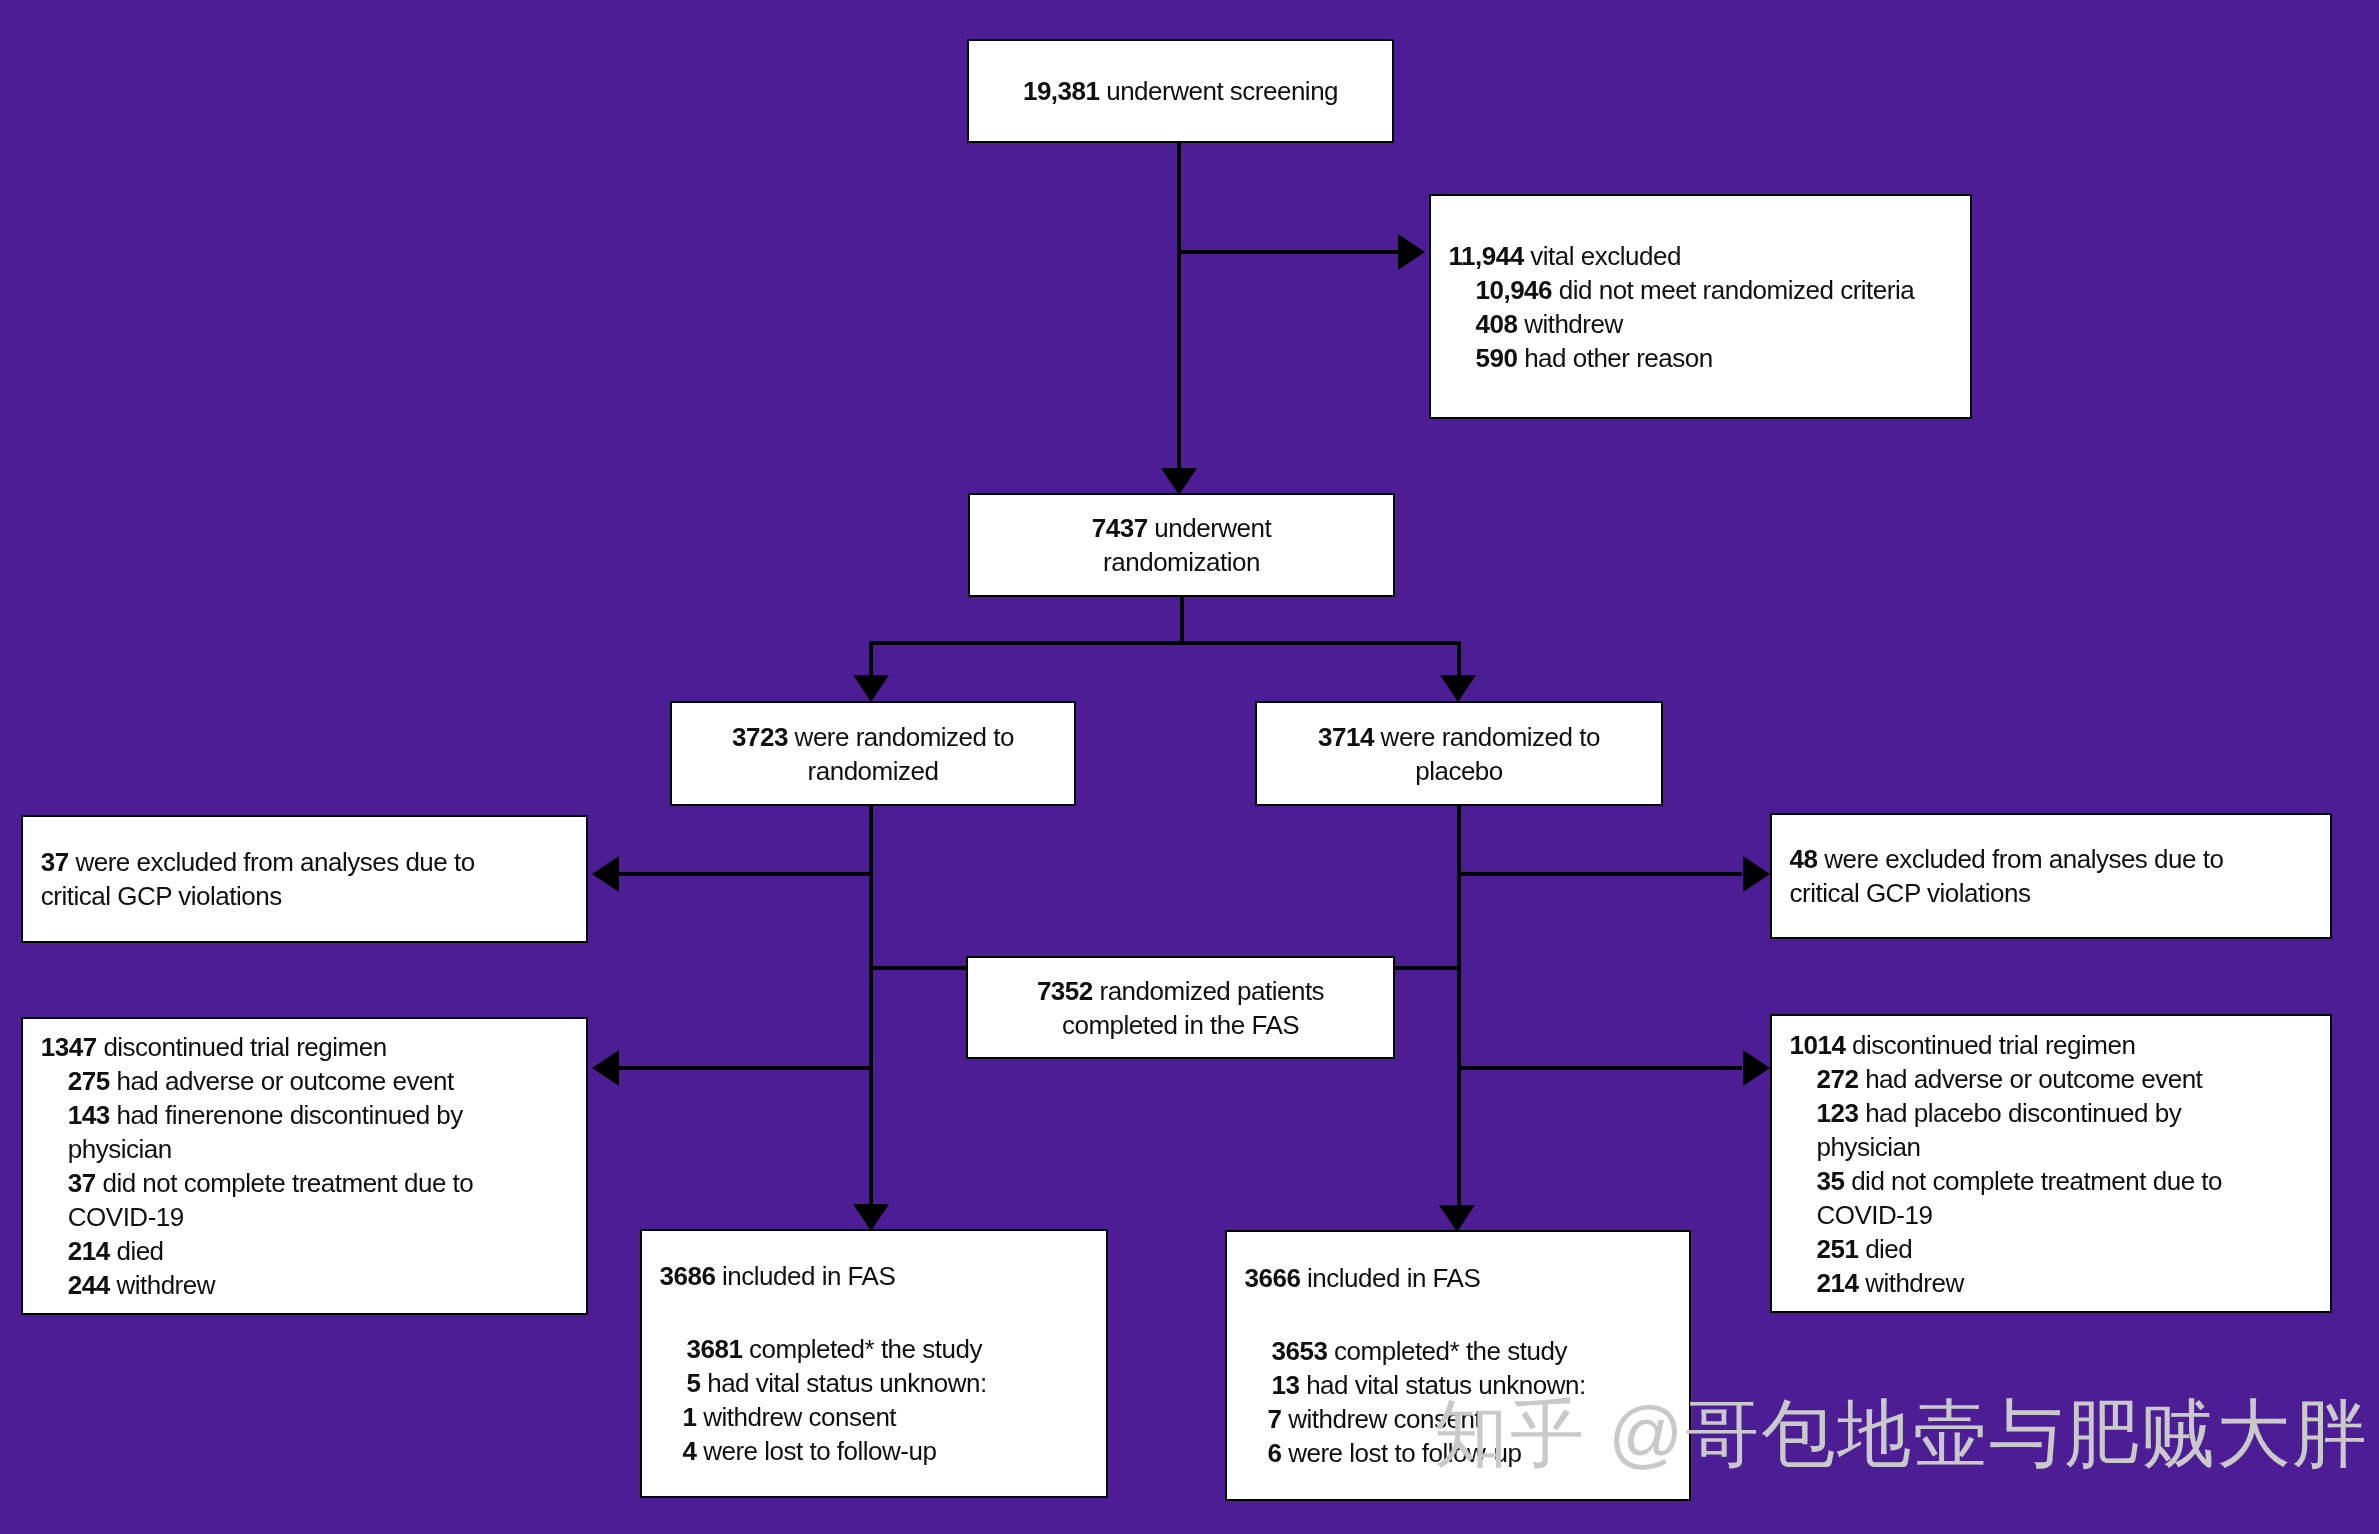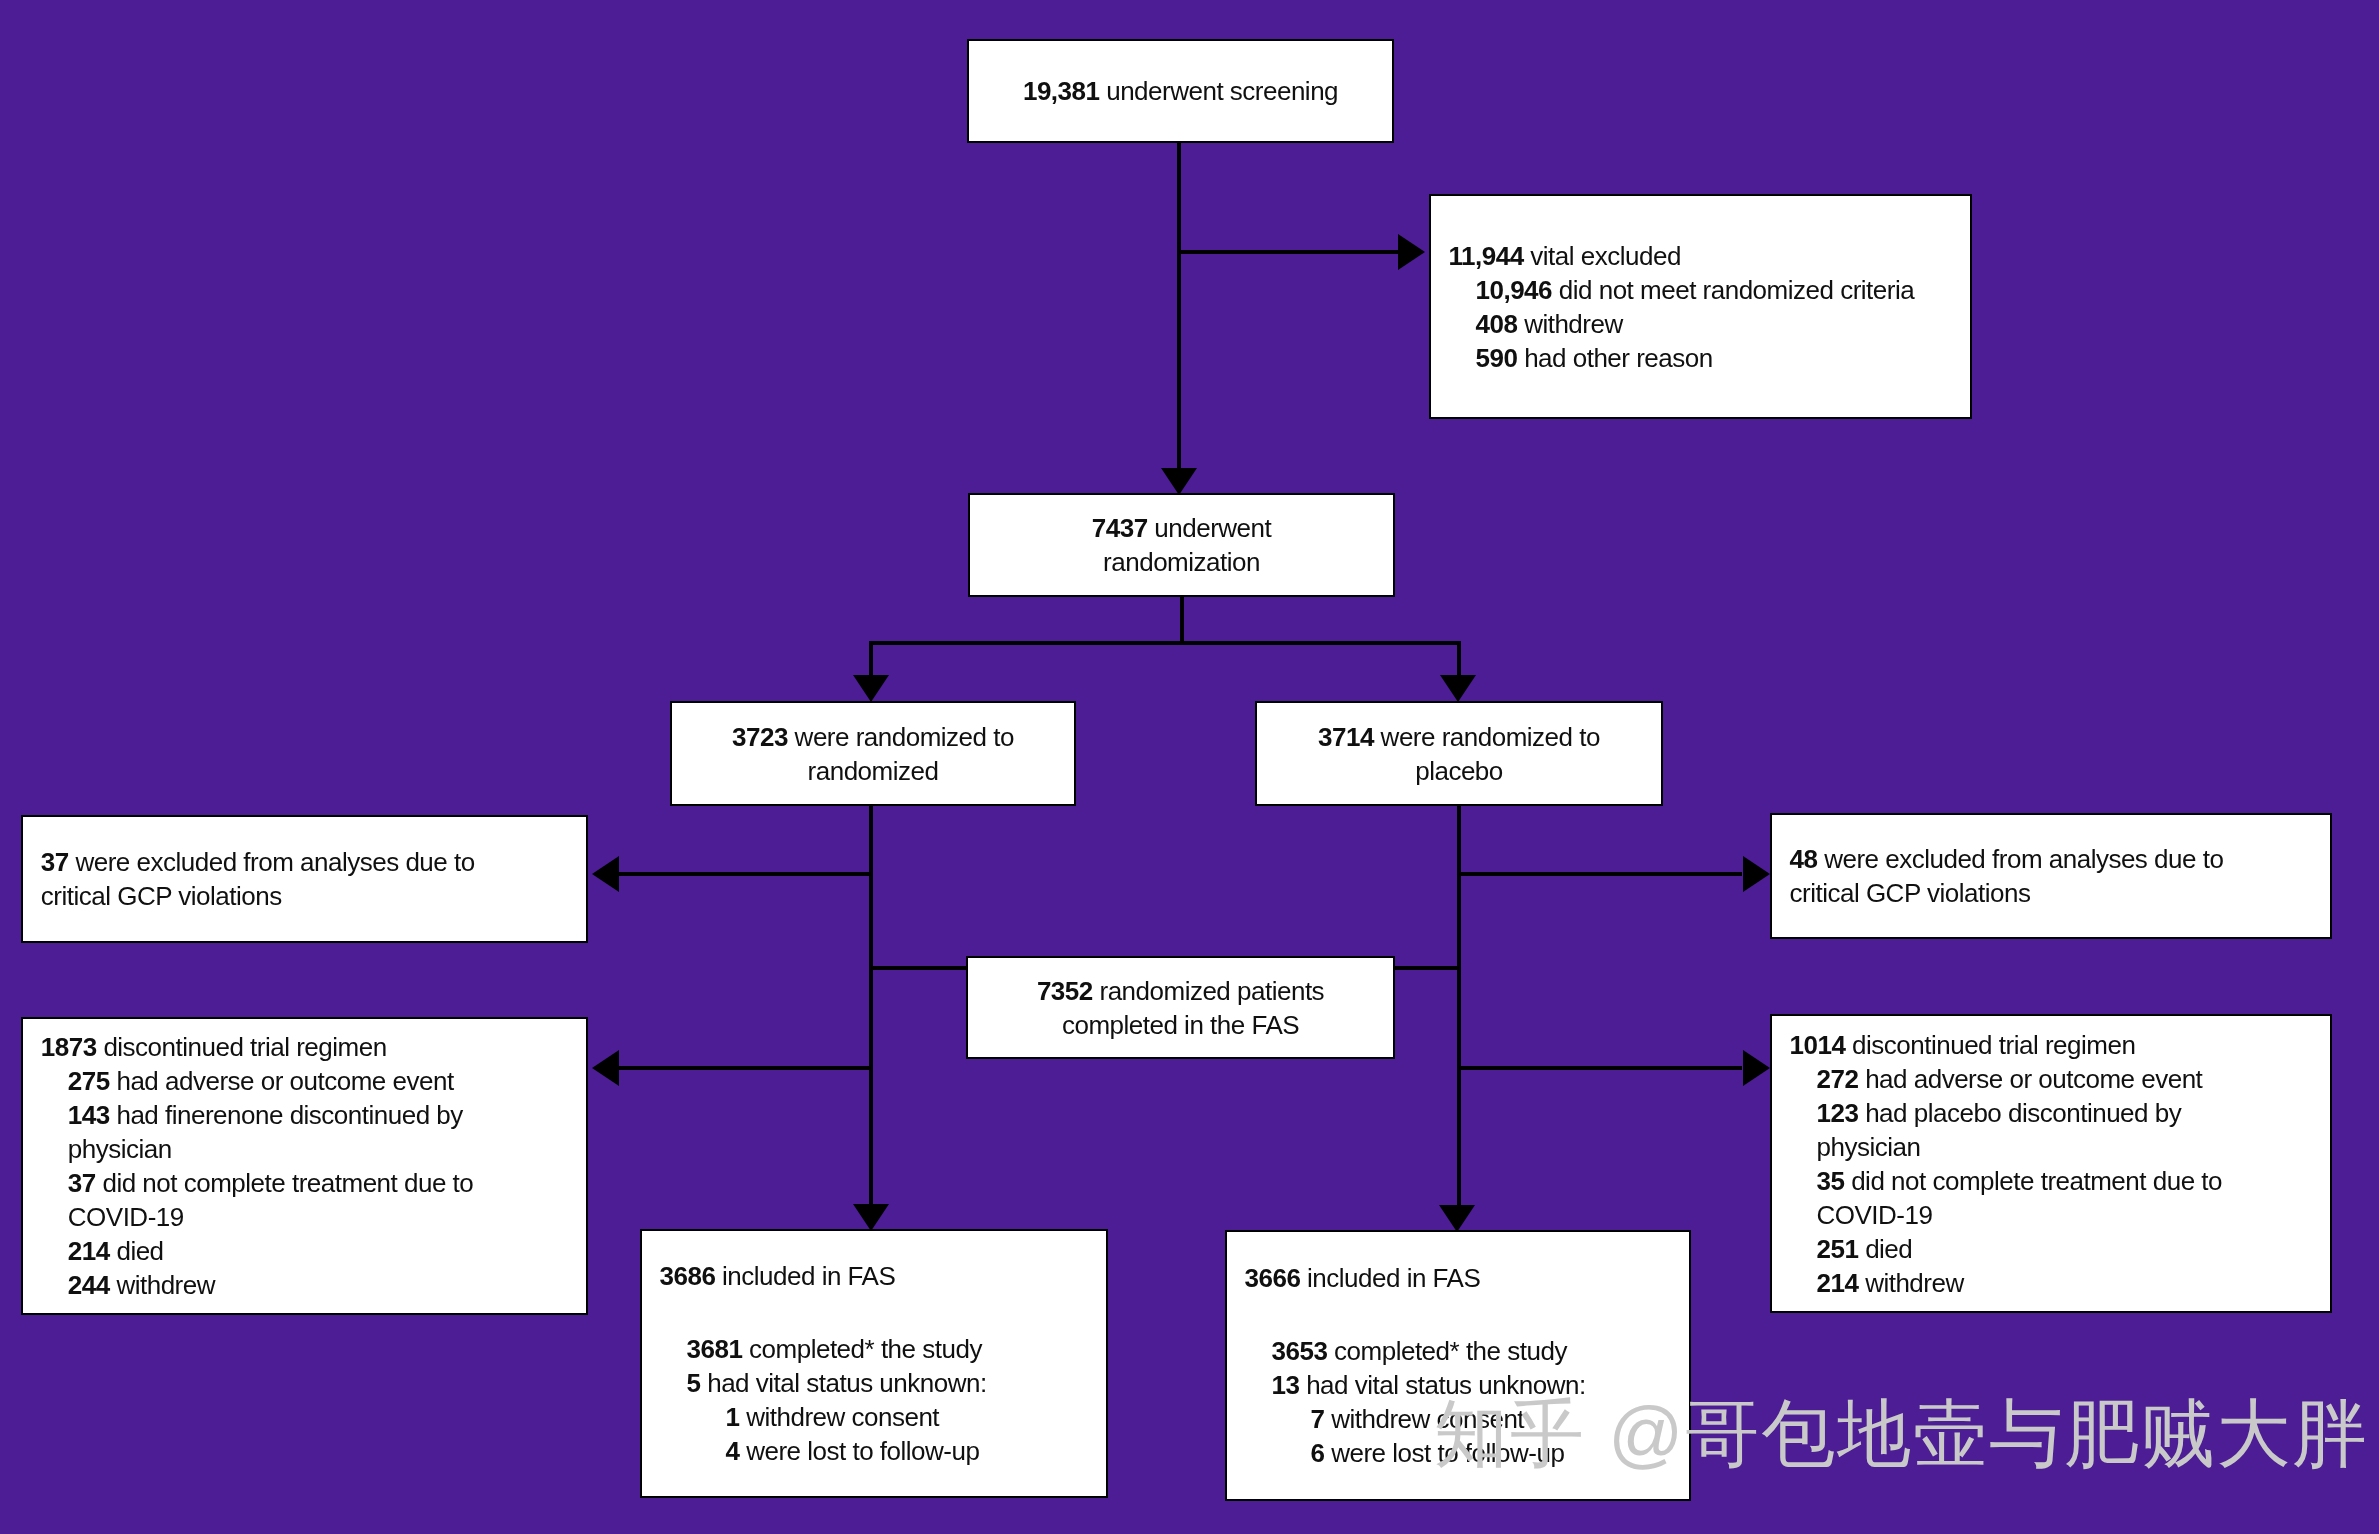--- a/index.html
+++ b/index.html
@@ -13,21 +13,21 @@
     position:absolute;background:#ffffff;border:2.9px solid var(--ink);
     box-sizing:border-box;display:flex;flex-direction:column;justify-content:center;
     font-size:26px;line-height:34px;letter-spacing:-0.5px;z-index:2;
   }
   .box.center{align-items:center;text-align:center;}
   .box.lft{align-items:flex-start;padding:5.8px 17.5px;}
   .ln{white-space:nowrap;}
   .ln b{font-weight:bold;}
   .ln b:empty{display:none;}
   .i1{margin-left:27px;}
-  .i2{margin-left:66px;}
+  .i2{margin-left:23px;}
   .sp{height:39px;}
   .vl,.hl{position:absolute;background:var(--ink);z-index:1;}
   .arr{position:absolute;width:0;height:0;z-index:1;}
   .arr-d{border-left:18.4px solid transparent;border-right:18.4px solid transparent;border-top:27px solid var(--ink);}
   .arr-r{border-top:18.4px solid transparent;border-bottom:18.4px solid transparent;border-left:27px solid var(--ink);}
   .arr-l{border-top:18.4px solid transparent;border-bottom:18.4px solid transparent;border-right:27px solid var(--ink);}
   .wm{
     position:absolute;left:1434px;top:1390px;z-index:5;
     color:var(--wm);font-size:74px;line-height:87px;letter-spacing:1.9px;
     white-space:nowrap;font-weight:400;
@@ -98,21 +98,21 @@
     <div class="ln"><b>48</b> <span>were excluded from analyses due to</span></div>
     <div class="ln"> <span>critical GCP violations</span></div>
   </div>
 
   <div class="box center" style="left:966px;top:956px;width:429px;height:103px">
     <div class="ln"><b>7352</b> <span>randomized patients</span></div>
     <div class="ln"> <span>completed in the FAS</span></div>
   </div>
 
   <div class="box lft" style="left:21.3px;top:1017px;width:567px;height:298px">
-    <div class="ln"><b>1873</b> <span>discontinued trial regimen</span></div>
+    <div class="ln"><b>1347</b> <span>discontinued trial regimen</span></div>
     <div class="ln i1"><b>275</b> <span>had adverse or outcome event</span></div>
     <div class="ln i1"><b>143</b> <span>had finerenone discontinued by</span></div>
     <div class="ln i1"> <span>physician</span></div>
     <div class="ln i1"><b>37</b> <span>did not complete treatment due to</span></div>
     <div class="ln i1"> <span>COVID-19</span></div>
     <div class="ln i1"><b>214</b> <span>died</span></div>
     <div class="ln i1"><b>244</b> <span>withdrew</span></div>
   </div>
 
   <div class="box lft" style="left:1770px;top:1014px;width:562px;height:299px">

